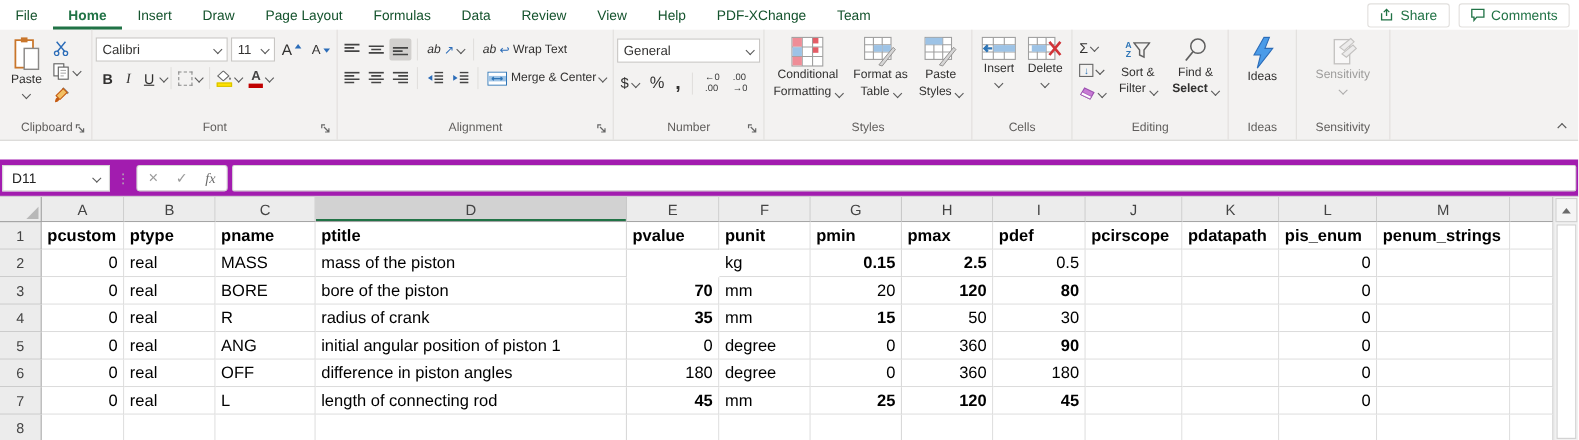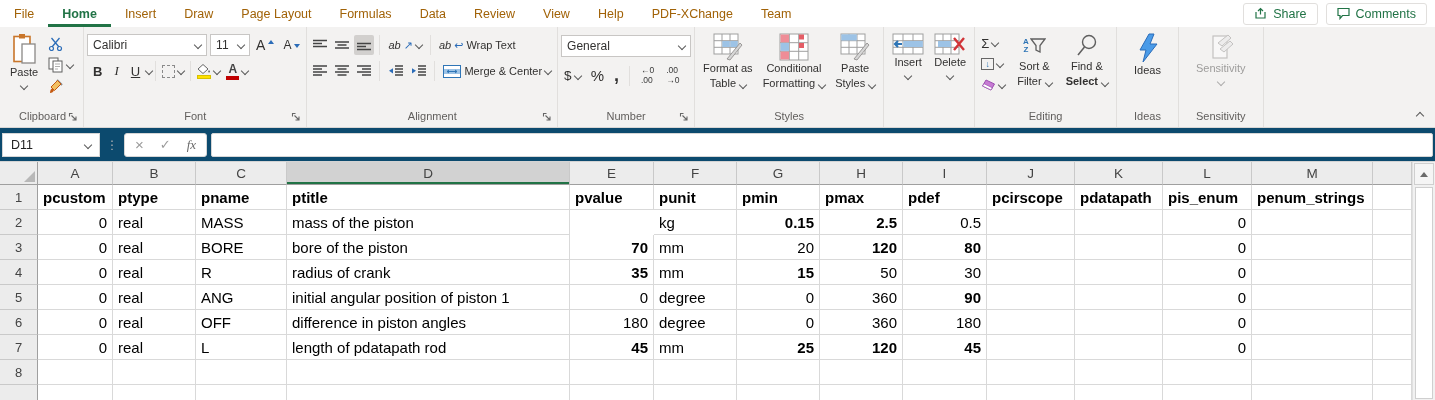--- a/index.html
+++ b/index.html
@@ -2,21 +2,21 @@
 <html><head>
 <meta charset="utf-8">
 <style>
   *{box-sizing:border-box;margin:0;padding:0;}
   html,body{background:#fff;}
   .app{width:1435px;height:400px;font-family:"Liberation Sans",sans-serif;overflow:hidden;display:flex;flex-direction:column;background:#fff;color:#323130;position:relative;}
 
   
   .menubar{height:27px;flex:0 0 27px;display:flex;justify-content:space-between;align-items:stretch;background:#fff;padding-right:8px;}
   .tabs{display:flex;align-items:stretch;}
-  .tab{padding:0 14px;font-size:12.5px;color:#a16207;display:flex;align-items:center;cursor:default;}
+  .tab{padding:0 14px;font-size:12.5px;color:#14532d;display:flex;align-items:center;cursor:default;}
   .tab.active{color:#217346;font-weight:700;box-shadow:inset 0 -3px 0 #217346;}
   .topright{display:flex;align-items:center;gap:8px;}
   .pillbtn{border:1px solid #e1dfdd;border-radius:3px;color:#217346;font-size:12.5px;padding:2px 10px;display:flex;gap:6px;align-items:center;background:#fff;height:22px;}
 
   
   .ribbon{height:101px;flex:0 0 101px;background:#f3f2f1;border-bottom:1px solid #d8d6d4;display:flex;align-items:stretch;position:relative;padding-left:2px;}
   .rgroup{display:flex;flex-direction:column;border-right:1px solid #e1dfdd;padding:3px 3px 0;}
   .rgbody{flex:1;display:flex;align-items:flex-start;}
   .rglabel{height:19px;font-size:11px;color:#605e5c;display:flex;align-items:center;justify-content:center;position:relative;padding:0 14px 3px;white-space:nowrap;}
   .launch{position:absolute;right:2px;bottom:5px;}
@@ -48,21 +48,21 @@
   
   .dec{display:flex;flex-direction:column;font-size:8.5px;line-height:1.15;align-items:flex-start;color:#3a3a3a;padding:1px 4px;}
   .numsym{font-size:13.5px;color:#323130;}
 
   
   .estack{display:flex;flex-direction:column;justify-content:flex-start;gap:1px;}
   .fillbox{width:13px;height:12px;border:1px solid #666;display:inline-flex;align-items:center;justify-content:center;font-size:9px;color:#2e75b6;line-height:1;}
   .azcol{display:flex;flex-direction:column;font-size:8px;font-weight:700;color:#2e75b6;line-height:1;}
 
   
-  .fbar{height:34px;flex:0 0 34px;background:#0c4a6e;border-bottom:1px solid #d4d4d4;display:flex;align-items:center;padding:0 2px;gap:4px;}
+  .fbar{height:34px;flex:0 0 34px;background:#a21caf;border-bottom:1px solid #d4d4d4;display:flex;align-items:center;padding:0 2px;gap:4px;margin-top:17px;}
   .namebox{width:98px;height:24px;background:#fff;border:1px solid #d6d6d6;display:flex;align-items:center;justify-content:space-between;font-size:12.5px;padding:0 8px;color:#222;}
   .dots{color:#b5b5b5;font-size:12px;padding:0 2px;}
   .fxgroup{height:24px;background:#fff;border:1px solid #d6d6d6;border-radius:3px;display:flex;align-items:center;padding:0 10px;gap:16px;}
   .xbtn{color:#9b9b9b;font-size:15px;line-height:1;}
   .ckbtn{color:#9b9b9b;font-size:13px;line-height:1;}
   .fxbtn{color:#6a6a6a;font-size:13px;font-style:italic;font-family:"Liberation Serif",serif;}
   .finput{flex:1;height:24px;background:#fff;border:1px solid #d6d6d6;border-radius:2px;}
 
   
   .grid{flex:1;position:relative;overflow:hidden;background:#fff;}
@@ -339,52 +339,52 @@
         <svg class="launch" width="10" height="10" viewBox="0 0 10 10">
             <path d="M1.5 4.5 V1.5 H4.5 M3.5 3.5 L8 8 M8 4.5 V8 H4.5" stroke="#666" fill="none" stroke-width="1.1"></path>
           </svg>
       </div>
     </div>
 
     <div class="rgroup">
       <div class="rgbody">
         <div class="bigbtn">
           <svg width="30" height="28" viewBox="0 0 30 28">
-              <rect x="1" y="1" width="24" height="20" fill="#fff" stroke="#9f9f9f"></rect>
-              <path d="M1 7.7 h24 M1 14.3 h24 M9 1 v20 M17 1 v20" stroke="#9f9f9f"></path>
-              <rect x="9.3" y="8" width="7.5" height="6" fill="#9dc3e6"></rect>
-              <rect x="17.3" y="8" width="7.4" height="6" fill="#9dc3e6"></rect>
-              <path d="M14 26 L27 10 L29 12 L17 27 z" fill="#d6d6d6" stroke="#8a8886" stroke-width="0.8"></path>
-            </svg>
-          <span>Format as</span>
-          <span class="rrow" style="gap:4px;">
-              <span>Table</span>
-              <span class="chv"></span>
-            </span>
-        </div>
-        <div class="bigbtn">
-          <svg width="30" height="28" viewBox="0 0 30 28">
               <rect x="1" y="1" width="28" height="26" fill="#fff" stroke="#9f9f9f"></rect>
               <path d="M1 9.7 h28 M1 18.3 h28 M10.3 1 v26 M19.7 1 v26" stroke="#9f9f9f"></path>
               <rect x="1.5" y="1.5" width="8.5" height="7.8" fill="#ef8d97"></rect>
               <rect x="1.5" y="10" width="8.5" height="7.9" fill="#9dc3e6"></rect>
               <rect x="1.5" y="18.6" width="8.5" height="7.8" fill="#ef8d97"></rect>
               <rect x="20" y="1.5" width="5" height="5" fill="#e45d66"></rect>
               <rect x="20" y="10" width="5" height="5" fill="#e45d66"></rect>
             </svg>
           <span>Conditional</span>
           <span class="rrow" style="gap:4px;">
               <span>Formatting</span>
               <span class="chv"></span>
             </span>
         </div>
         <div class="bigbtn">
           <svg width="30" height="28" viewBox="0 0 30 28">
               <rect x="1" y="1" width="24" height="20" fill="#fff" stroke="#9f9f9f"></rect>
               <path d="M1 7.7 h24 M1 14.3 h24 M9 1 v20 M17 1 v20" stroke="#9f9f9f"></path>
+              <rect x="9.3" y="8" width="7.5" height="6" fill="#9dc3e6"></rect>
+              <rect x="17.3" y="8" width="7.4" height="6" fill="#9dc3e6"></rect>
+              <path d="M14 26 L27 10 L29 12 L17 27 z" fill="#d6d6d6" stroke="#8a8886" stroke-width="0.8"></path>
+            </svg>
+          <span>Format as</span>
+          <span class="rrow" style="gap:4px;">
+              <span>Table</span>
+              <span class="chv"></span>
+            </span>
+        </div>
+        <div class="bigbtn">
+          <svg width="30" height="28" viewBox="0 0 30 28">
+              <rect x="1" y="1" width="24" height="20" fill="#fff" stroke="#9f9f9f"></rect>
+              <path d="M1 7.7 h24 M1 14.3 h24 M9 1 v20 M17 1 v20" stroke="#9f9f9f"></path>
               <rect x="1.3" y="1.3" width="15.5" height="6.2" fill="#9dc3e6"></rect>
               <path d="M14 26 L27 10 L29 12 L17 27 z" fill="#d6d6d6" stroke="#8a8886" stroke-width="0.8"></path>
             </svg>
           <span>Paste</span>
           <span class="rrow" style="gap:4px;">
               <span>Styles</span>
               <span class="chv"></span>
             </span>
         </div>
       </div>
@@ -409,20 +409,23 @@
           <svg width="32" height="22" viewBox="0 0 32 22">
               <rect x="1" y="1" width="24" height="20" fill="#fff" stroke="#9f9f9f"></rect>
               <path d="M1 7.7 h24 M1 14.3 h24 M9 1 v20 M17 1 v20" stroke="#9f9f9f"></path>
               <rect x="4" y="8" width="13" height="6" fill="#9dc3e6"></rect>
               <path d="M20 5 L30 17 M30 5 L20 17" stroke="#d13438" stroke-width="2.4"></path>
             </svg>
           <span>Delete</span>
           <span class="chv"></span>
         </div>
       </div>
+      <div class="rglabel">
+          <span>Cells</span>
+        </div>
     </div>
 
     <div class="rgroup">
       <div class="rgbody" style="gap:4px;">
         <div class="estack" style="padding-top:3px;">
           <div class="sbtn">
               <span style="font-size:13px;color:#323130;">Σ</span>
               <span class="chv"></span>
             </div>
           <div class="sbtn">
@@ -642,21 +645,21 @@
             <div class="cell" style="width: 88px;"></div>
             <div class="cell r" style="width: 89px;">0</div>
             <div class="cell" style="width: 121px;"></div>
             <div class="cell" style="width: 39px;"></div>
           </div>
           <div class="srow">
             <div class="rhead">7</div>
             <div class="cell r" style="width: 75px;">0</div>
             <div class="cell" style="width: 83px;">real</div>
             <div class="cell" style="width: 91px;">L</div>
-            <div class="cell" style="width: 283px;">length of pdatapath rod</div>
+            <div class="cell" style="width: 283px;">length of connecting rod</div>
             <div class="cell b r" style="width: 84px;">45</div>
             <div class="cell" style="width: 83px;">mm</div>
             <div class="cell b r" style="width: 83px;">25</div>
             <div class="cell b r" style="width: 83px;">120</div>
             <div class="cell b r" style="width: 84px;">45</div>
             <div class="cell" style="width: 88px;"></div>
             <div class="cell" style="width: 88px;"></div>
             <div class="cell r" style="width: 89px;">0</div>
             <div class="cell" style="width: 121px;"></div>
             <div class="cell" style="width: 39px;"></div>

